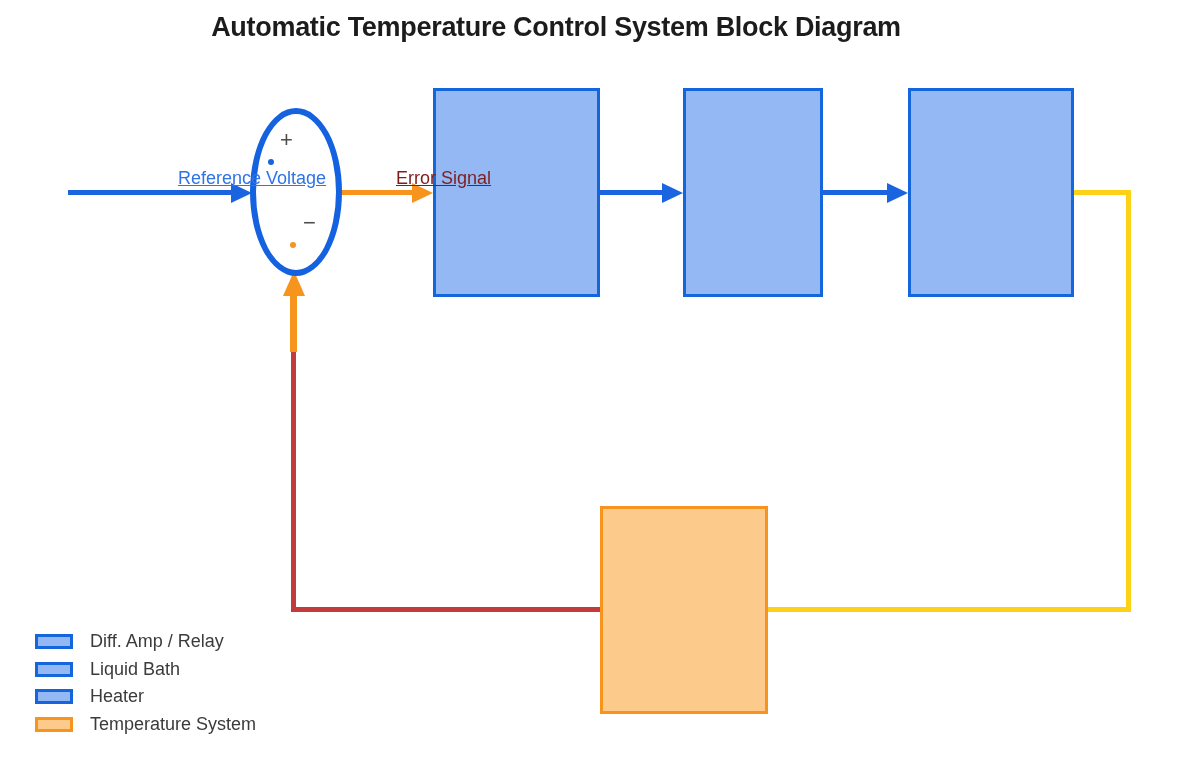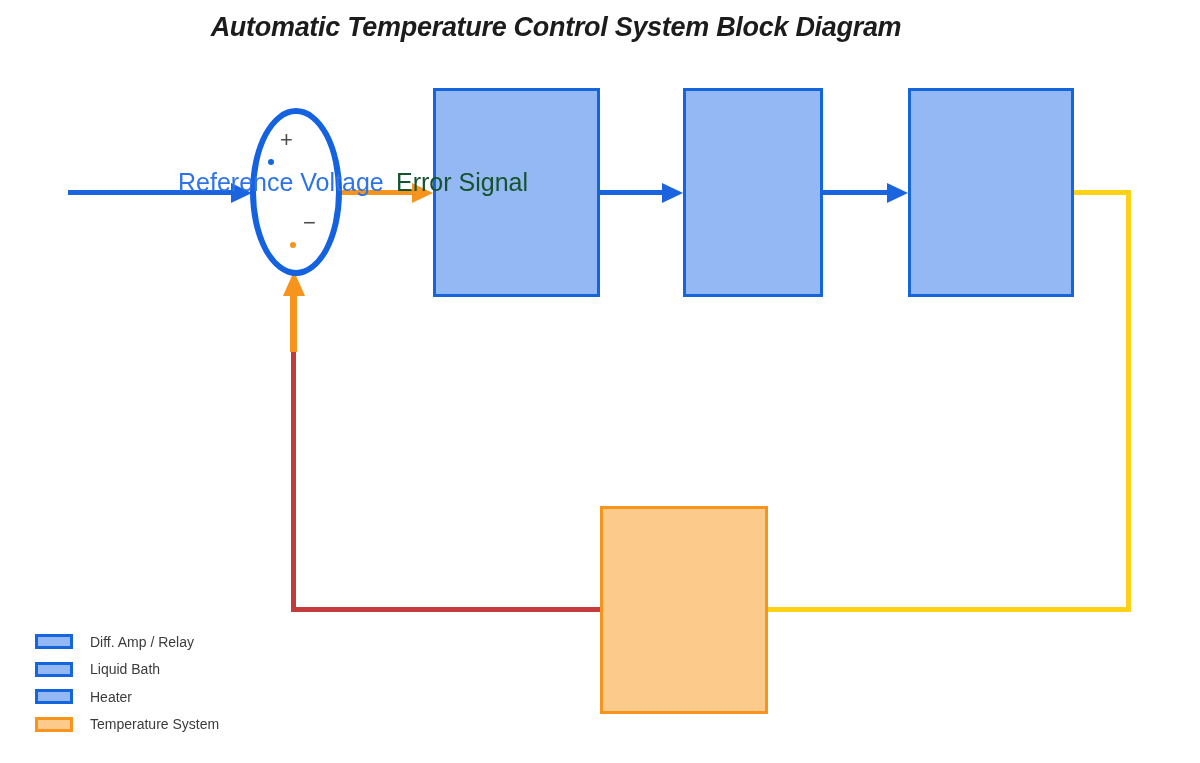--- a/index.html
+++ b/index.html
@@ -2,21 +2,21 @@
 <html><head>
 <meta charset="utf-8">
 <style>
   html,body{margin:0;padding:0;background:#ffffff;}
   .canvas{
     position:relative;width:1200px;height:763px;background:#ffffff;
     font-family:"Liberation Sans", sans-serif;overflow:hidden;
   }
   .title{
     position:absolute;top:12px;left:0;width:1112px;text-align:center;
-    font-size:27px;font-weight:bold;color:#1c1c1c;letter-spacing:-0.3px;font-style:italic;
+    font-size:27px;font-weight:bold;color:#1c1c1c;letter-spacing:-0.3px;
   }
   
   .block{position:absolute;box-sizing:border-box;}
   .block.blue{background:#93b8f3;border:3px solid #1565dd;}
   .block.orange{background:#fccb8c;border:3px solid #f7941d;}
   
   .sum-ellipse{
     position:absolute;left:250px;top:108px;width:92px;height:168px;
     box-sizing:border-box;border:6px solid #1462e0;border-radius:50%;
     background:#ffffff;z-index:3;
@@ -37,32 +37,32 @@
     border-top:10px solid transparent;border-bottom:10px solid transparent;
   }
   .head-right.blue{border-left:21px solid #1b64e0;}
   .head-right.orange{border-left:21px solid #f7941d;}
   .head-up{
     position:absolute;width:0;height:0;
     border-left:11px solid transparent;border-right:11px solid transparent;
     border-bottom:25px solid #f7941d;z-index:2;
   }
   
-  .sig-label{position:absolute;font-size:25px;z-index:5;white-space:nowrap;}
+  .sig-label{position:absolute;font-size:18px;z-index:5;white-space:nowrap;text-decoration:underline;}
   .sig-label.blue{color:#2e74e8;}
-  .sig-label.orange{color:#14532d;}
+  .sig-label.orange{color:#7f1d1d;}
   
   .legend{position:absolute;left:35px;top:628px;z-index:5;}
   .legend-row{position:relative;height:27.5px;display:flex;align-items:center;}
   .swatch{
     display:inline-block;width:38px;height:15px;box-sizing:border-box;margin-right:17px;
   }
   .swatch.blue{background:#93b8f3;border:3px solid #1565dd;}
   .swatch.orange{background:#fccb8c;border:3px solid #f7941d;}
-  .legend-label{font-size:14px;color:#3b3b3b;white-space:nowrap;}
+  .legend-label{font-size:18px;color:#3b3b3b;white-space:nowrap;}
 </style>
 </head>
 <body>
 
 <div class="canvas">
 
   <div class="title">Automatic Temperature Control System Block Diagram</div>
 
   <div class="seg blue" style="left:68px;top:190px;width:163px;height:5px;"></div>
   <div class="head-right blue" style="left:231px;top:182.5px;"></div>

